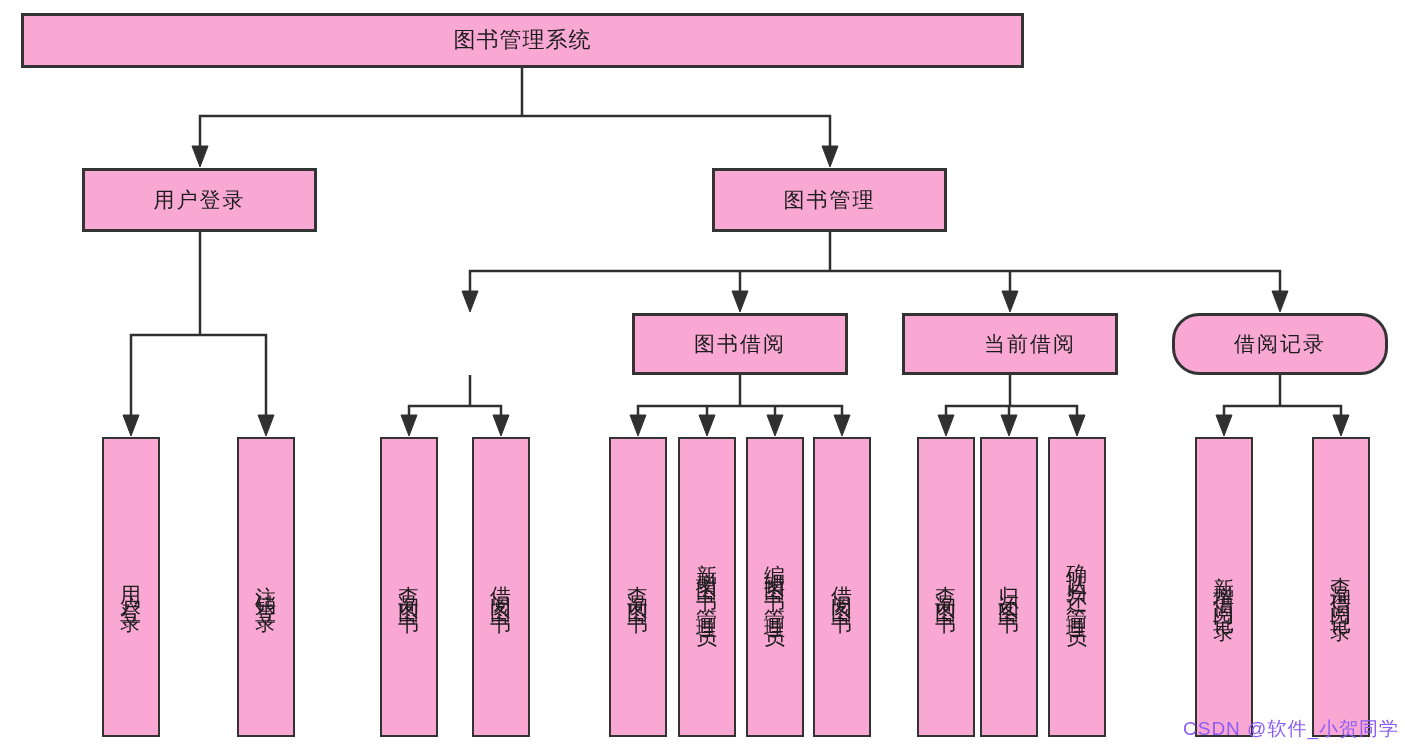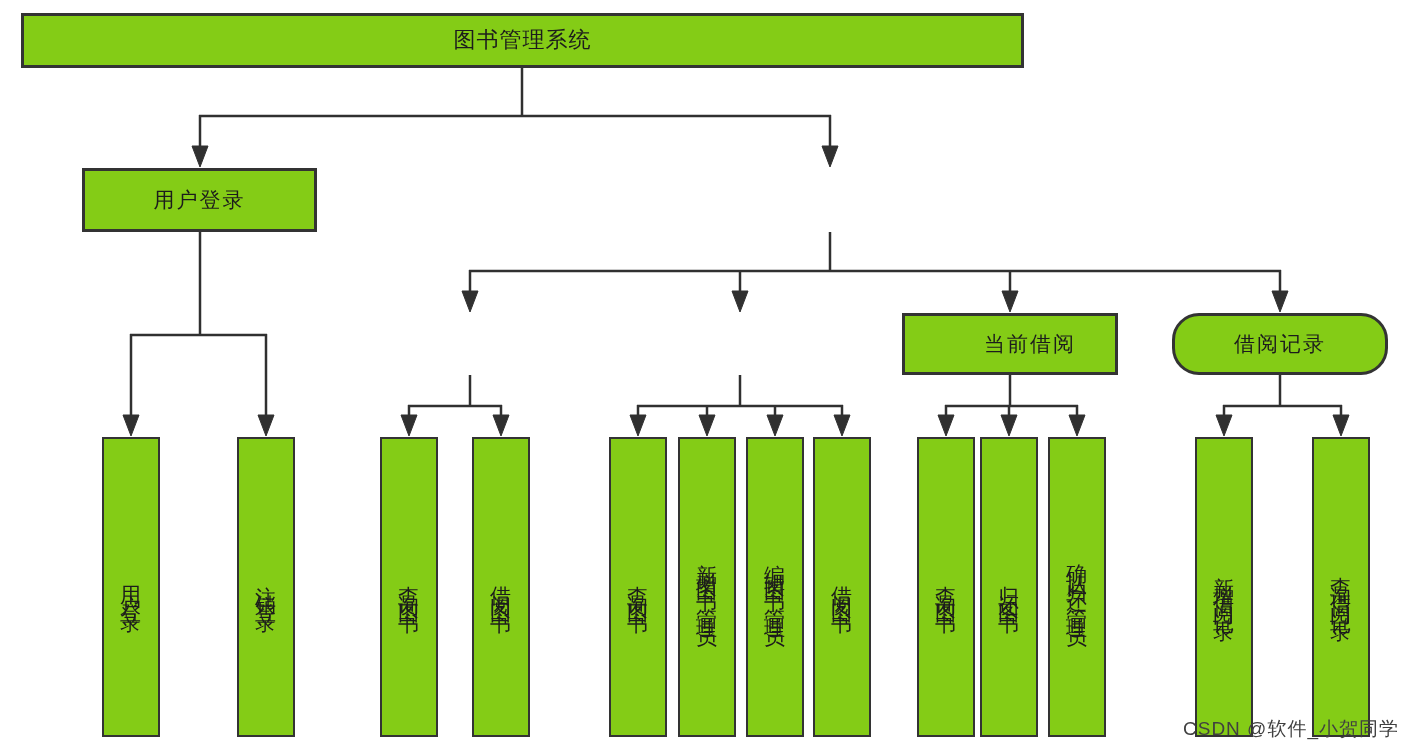--- a/index.html
+++ b/index.html
@@ -10,21 +10,21 @@
     font-family:"Liberation Sans","DejaVu Sans",sans-serif;
     color:#1c1c1c;
     overflow:hidden;
   }
   .wires{position:absolute;left:0;top:0;width:1405px;height:747px;}
   .wires line{stroke:#303030;stroke-width:2.5;}
   .wires polygon{fill:#303030;stroke:#303030;stroke-width:1;}
   .node{
     position:absolute;
     box-sizing:border-box;
-    background:#84cc16;
+    background:#f9a8d4;
     border:3px solid #333333;
     display:flex;align-items:center;justify-content:center;
     text-align:center;
     line-height:1.2;
     z-index:2;
   }
   .root{left:21px;top:13px;width:1003px;height:55px;font-size:22px;letter-spacing:1px;}
   .l2{top:168px;width:235px;height:64px;font-size:21px;letter-spacing:2px;}
   .l3{top:313px;width:216px;height:62px;font-size:21px;letter-spacing:2px;}
   .leaf{
@@ -34,21 +34,21 @@
     writing-mode:vertical-rl;
     text-orientation:mixed;
     letter-spacing:9px;
     line-height:1;
     z-index:2;
   }
   .watermark{
     position:absolute;
     left:1183px;top:716px;
     font-size:19px;
-    color:#404040;
+    color:#8b5cf6;
     letter-spacing:1px;
     white-space:nowrap;
     z-index:5;
   }
 </style>
 </head>
 <body>
 
 <div class="stage">
 
@@ -110,21 +110,23 @@
     <line x1="1223" y1="406" x2="1342" y2="406"></line>
     <line x1="1224" y1="405" x2="1224" y2="416"></line>
     <line x1="1341" y1="405" x2="1341" y2="416"></line>
     <polygon points="1224,436 1216,415 1232,415"></polygon>
     <polygon points="1341,436 1333,415 1349,415"></polygon>
   </svg>
 
   <div class="node root">图书管理系统</div>
 
   <div class="node l2" style="left:82px;">用户登录</div>
+  <div class="node l2" style="left:712px;">图书管理</div>
 
+  <div class="node l3" style="left:632px;">图书借阅</div>
   <div class="node l3" style="left:902px;padding-left:40px;">当前借阅</div>
   <div class="node l3" style="left:1172px;border-radius:27px;">借阅记录</div>
 
   <div class="node leaf" style="left:102px;">用户登录</div>
   <div class="node leaf" style="left:237px;">注销登录</div>
 
   <div class="node leaf" style="left:380px;">查询图书</div>
   <div class="node leaf" style="left:472px;">借阅图书</div>
 
   <div class="node leaf" style="left:609px;">查询图书</div>

